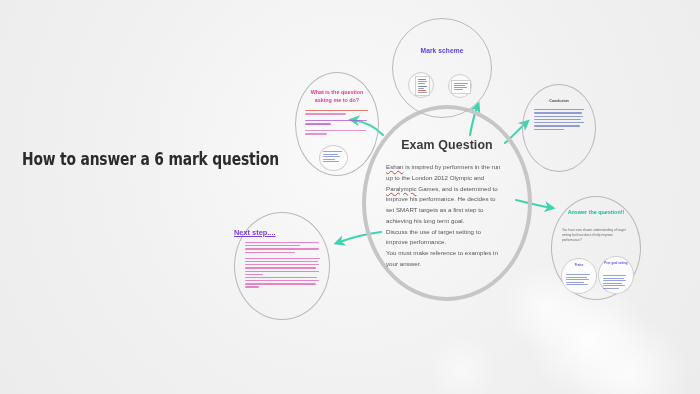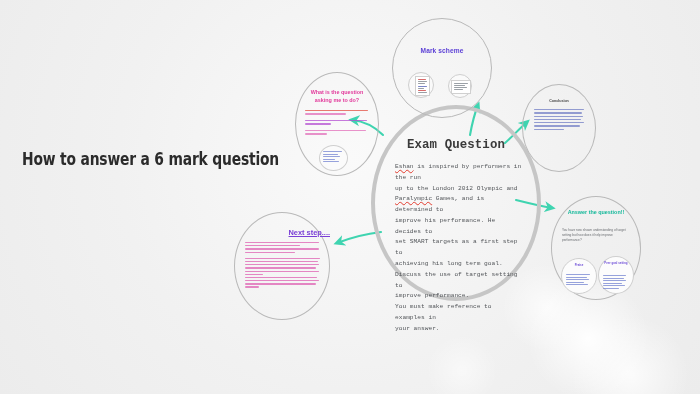--- a/index.html
+++ b/index.html
@@ -33,21 +33,21 @@
   
   .node{position:absolute;border-radius:50%;box-sizing:border-box;}
   .ring{
     position:absolute;inset:0;border-radius:50%;
     border:4px solid #c6c6c6;box-sizing:border-box;
   }
   .ring.thin{border-width:1.2px;border-color:#b9b9b9;}
   .node .inner{position:absolute;inset:0;display:block;}
 
   
-  #exam-node{left:371px;top:105px;width:170px;height:196px;font-family:Liberation Mono, monospace;}
+  #exam-node{left:362px;top:105px;width:170px;height:196px;}
   #exam-title{
     position:absolute;left:0;right:0;top:33px;text-align:center;
     font-size:12.4px;font-weight:700;color:#3a3a3a;letter-spacing:0.1px;
   }
   #exam-body{
     position:absolute;left:24px;right:17px;top:57px;
     font-size:6.2px;line-height:1.74;color:#53565a;text-align:left;
   }
   .sp{ text-decoration:underline; text-decoration-color:#e23b2e;
        text-decoration-style:wavy; text-decoration-thickness:0.5px;
@@ -87,21 +87,21 @@
   #concl-title{
     position:absolute;left:0;right:0;top:15px;text-align:center;
     font-size:3.6px;font-weight:700;color:#444;
   }
   #concl-body{position:absolute;left:12px;right:10px;top:25px;}
   #concl-body .pline{background:#7a86c8;height:1.25px;margin-bottom:2.0px;opacity:.8;}
 
   
   #next-node{left:234px;top:212px;width:96px;height:108px;}
   #next-title{
-    position:absolute;left:0;right:0;top:16px;text-align:right;
+    position:absolute;left:0;right:0;top:16px;text-align:left;
     font-size:7.4px;font-weight:700;color:#7a3fd6;text-decoration:underline;
   }
   #next-body{position:absolute;left:11px;right:9px;top:30px;}
   #next-body .pline{background:#e06ab7;height:1.3px;margin-bottom:1.9px;opacity:.8;}
 
   
   #ans-node{left:551px;top:196px;width:90px;height:104px;}
   #ans-title{
     position:absolute;left:14px;right:14px;top:12px;text-align:center;
     font-size:5.4px;font-weight:700;color:#14b89a;line-height:1.5;

